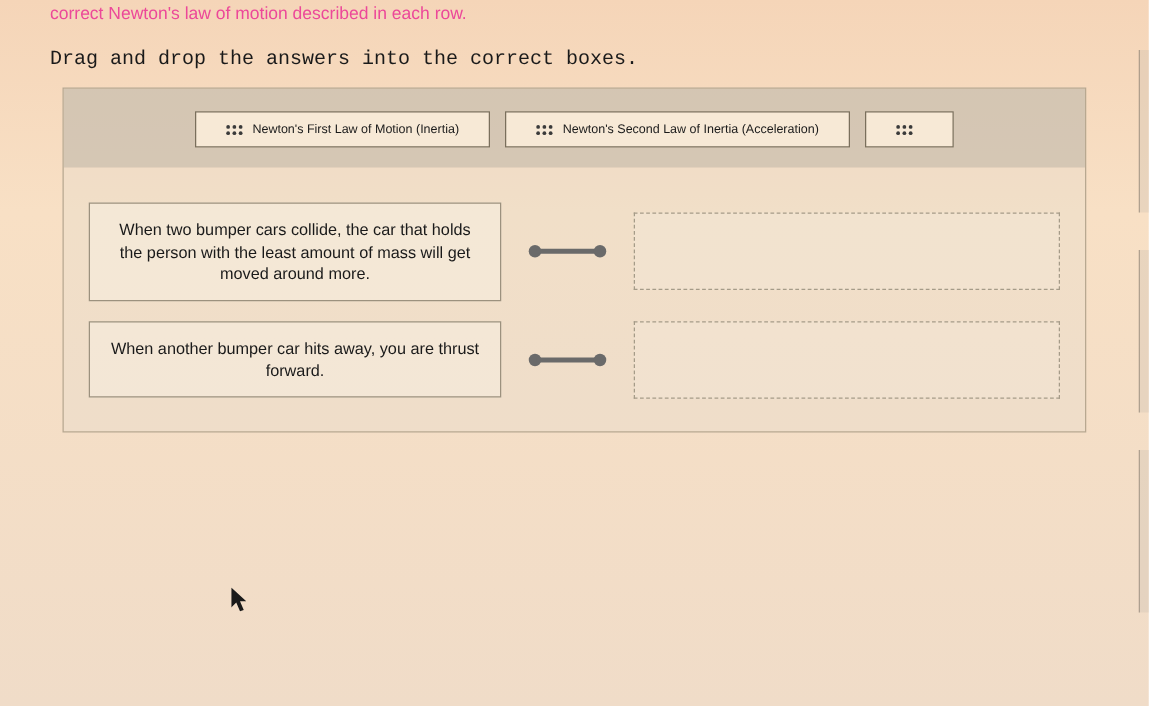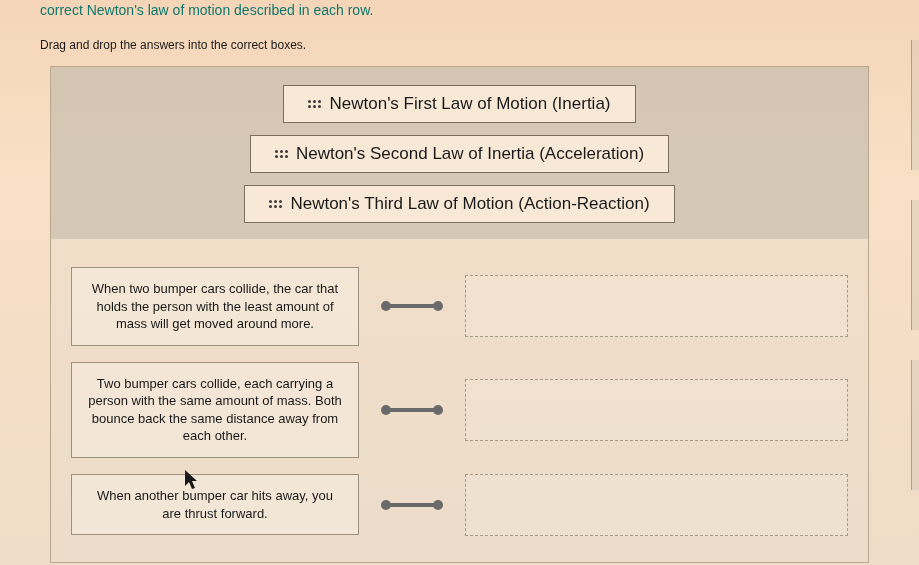--- a/index.html
+++ b/index.html
@@ -10,46 +10,47 @@
       height: 565px;
       overflow: hidden;
       color: #2a2a2a;
     }
     .page-content {
       padding: 0 40px 0 40px;
     }
     .intro-partial {
       font-size: 14px;
       padding: 2px 0 8px 0;
-      color: #0f766e;
+      color: #ec4899;
     }
     .instructions {
-      font-size: 12px;
+      font-size: 16px;
       padding: 12px 0 14px 0;
       color: #1a1a1a;
+      font-family: Liberation Mono, monospace;
     }
     .activity-box {
       border: 1px solid #b8a890;
       background: rgba(230, 220, 205, 0.35);
       padding: 0;
       margin: 0 10px;
     }
     .choices-bar {
       background: rgba(190, 180, 165, 0.55);
       padding: 18px 20px 16px 20px;
       display: flex;
       flex-wrap: wrap;
       justify-content: center;
       gap: 12px;
     }
     .draggable-choice {
       background: #f7e9d6;
       border: 1px solid #7a6f5c;
       padding: 8px 24px;
-      font-size: 17px;
+      font-size: 10px;
       display: inline-flex;
       align-items: center;
       cursor: grab;
       color: #1a1a1a;
     }
     .drag-handle {
       margin-right: 8px;
       display: inline-flex;
       flex-direction: column;
       gap: 2px;
@@ -66,21 +67,21 @@
     }
     .match-rows {
       padding: 28px 20px 10px 20px;
     }
     .match-row {
       display: flex;
       align-items: center;
       margin-bottom: 16px;
     }
     .prompt-box {
-      width: 288px;
+      width: 330px;
       border: 1px solid #9c917e;
       background: rgba(250, 245, 235, 0.4);
       padding: 12px 14px;
       font-size: 13px;
       text-align: center;
       color: #1a1a1a;
       line-height: 1.35;
     }
     .connector {
       width: 70px;
@@ -183,45 +184,35 @@
               <span class="drag-dot"></span>
               <span class="drag-dot"></span>
               <span class="drag-dot"></span>
             </span>
           <span class="drag-handle-row">
               <span class="drag-dot"></span>
               <span class="drag-dot"></span>
               <span class="drag-dot"></span>
             </span>
         </span>
-        <span>Newton's Third Law of Motion (Action-Reaction)</span>
       </div>
     </div>
 
     <div class="match-rows">
 
       <div class="match-row">
         <div class="prompt-box">When two bumper cars collide, the car that holds the person with the least amount of mass will get moved around more.</div>
         <div class="connector">
           <div class="connector-cap cap-left"></div>
           <div class="connector-line"></div>
           <div class="connector-cap cap-right"></div>
         </div>
         <div class="drop-target"></div>
       </div>
 
-      <div class="match-row">
-        <div class="prompt-box">Two bumper cars collide, each carrying a person with the same amount of mass. Both bounce back the same distance away from each other.</div>
-        <div class="connector">
-          <div class="connector-cap cap-left"></div>
-          <div class="connector-line"></div>
-          <div class="connector-cap cap-right"></div>
-        </div>
-        <div class="drop-target"></div>
-      </div>
 
       <div class="match-row">
         <div class="prompt-box">When another bumper car hits away, you are thrust forward.</div>
         <div class="connector">
           <div class="connector-cap cap-left"></div>
           <div class="connector-line"></div>
           <div class="connector-cap cap-right"></div>
         </div>
         <div class="drop-target"></div>
       </div>

